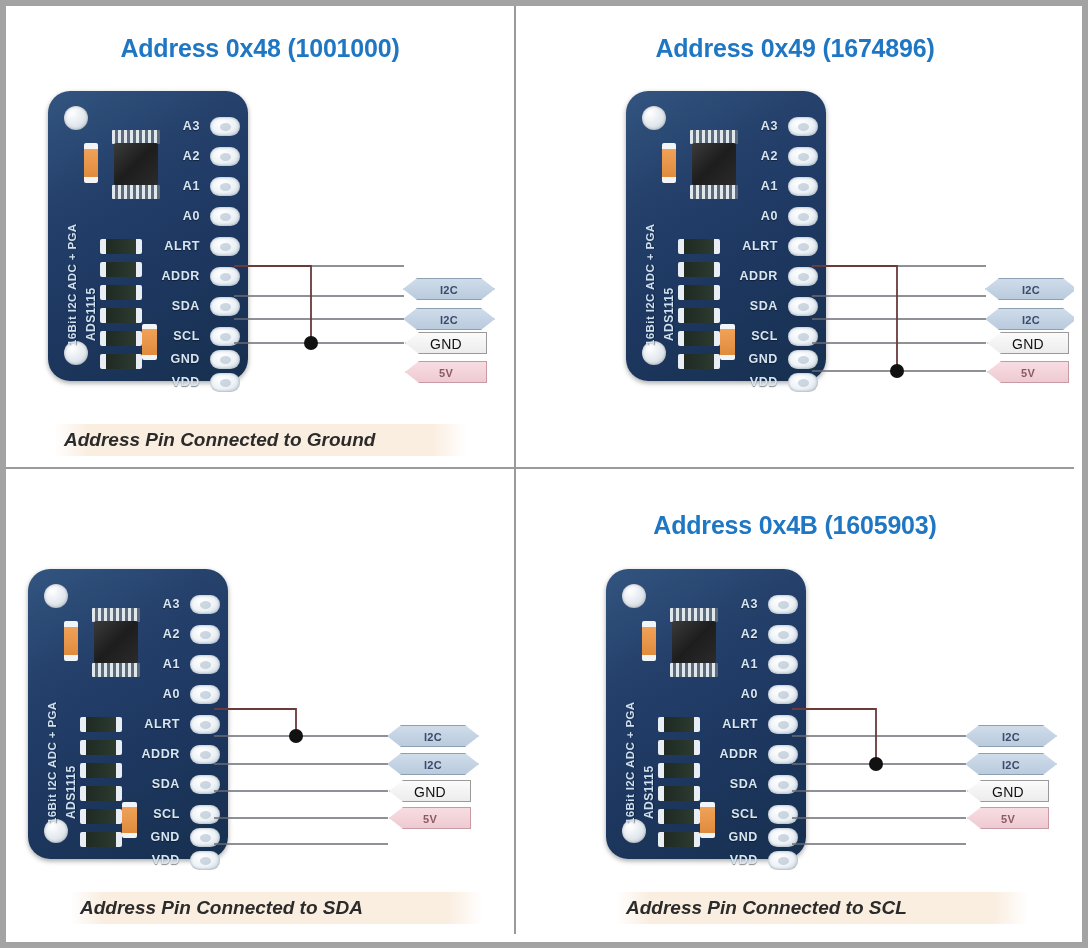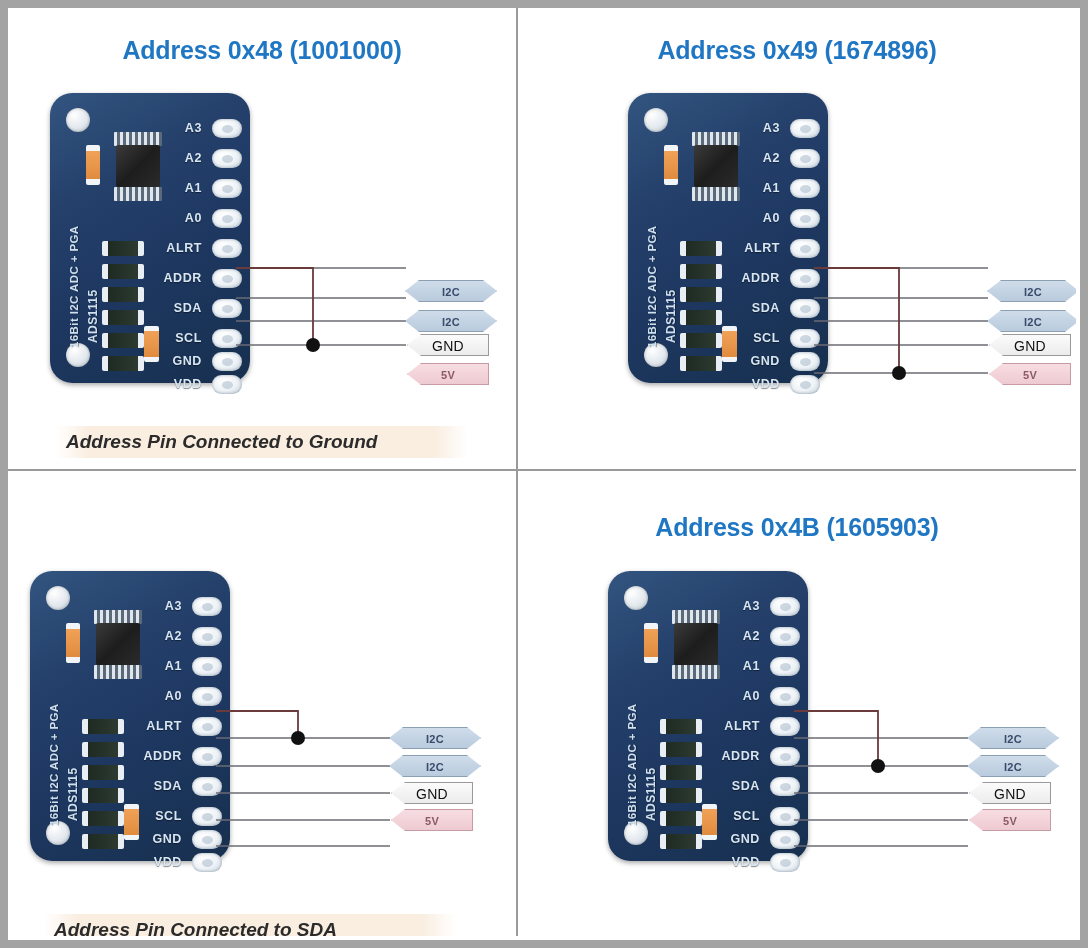--- a/index.html
+++ b/index.html
@@ -5,21 +5,21 @@
   * { box-sizing: border-box; margin:0; padding:0; }
   body {
     width:1088px; height:948px;
     background:#ffffff;
     font-family:"Liberation Sans", sans-serif;
     overflow:hidden;
   }
   #frame {
     position:absolute; left:0; top:0;
     width:1088px; height:948px;
-    border:8px solid #a3a3a3;
+    border:6px solid #a3a3a3;
     background:#fefefe;
   }
   #inner {
     position:absolute; left:0; top:0; right:0; bottom:0;
     background:#ffffff;
   }
   
   .divider-v {
     position:absolute; left:508px; top:0; width:2px; height:928px;
     background:#9a9a9a;
@@ -466,21 +466,21 @@
         <line x1="208" y1="375" x2="382" y2="375" stroke="#6b6b75" stroke-width="1.6"></line>
         <polyline points="208,240 290,240 290,267" fill="none" stroke="#6b3a3a" stroke-width="1.8"></polyline>
         <circle cx="290" cy="267" r="7" fill="#111"></circle>
       </svg>
 
       <div class="tag tag-i2c" style="left:381px; top:256px;">I2C</div>
       <div class="tag tag-i2c" style="left:381px; top:284px;">I2C</div>
       <div class="tag tag-gnd" style="left:383px; top:311px;">GND</div>
       <div class="tag tag-5v" style="left:383px; top:338px;">5V</div>
 
-      <div class="caption" style="left:36px; top:885px; width:412px; top:423px;margin-top:20px;">Address Pin Connected to SDA</div>
+      <div class="caption" style="left:64px; top:885px; width:412px; top:423px;">Address Pin Connected to SDA</div>
     </div>
 
     <div class="quad" id="q3">
       <div class="qtitle">Address 0x4B (1605903)</div>
 
       <div class="board" style="left:90px; top:100px;">
         <div class="hole tl"></div>
         <div class="hole bl"></div>
         <div class="vtext v1">16Bit I2C ADC + PGA</div>
         <div class="vtext v2">ADS1115</div>
@@ -566,16 +566,17 @@
         <line x1="276" y1="375" x2="450" y2="375" stroke="#6b6b75" stroke-width="1.6"></line>
         <polyline points="276,240 360,240 360,295" fill="none" stroke="#6b3a3a" stroke-width="1.8"></polyline>
         <circle cx="360" cy="295" r="7" fill="#111"></circle>
       </svg>
 
       <div class="tag tag-i2c" style="left:449px; top:256px;">I2C</div>
       <div class="tag tag-i2c" style="left:449px; top:284px;">I2C</div>
       <div class="tag tag-gnd" style="left:451px; top:311px;">GND</div>
       <div class="tag tag-5v" style="left:451px; top:338px;">5V</div>
 
+      <div class="caption" style="left:100px; top:423px; width:412px;">Address Pin Connected to SCL</div>
     </div>
 
   </div>
 </div>
 
 </body></html>

